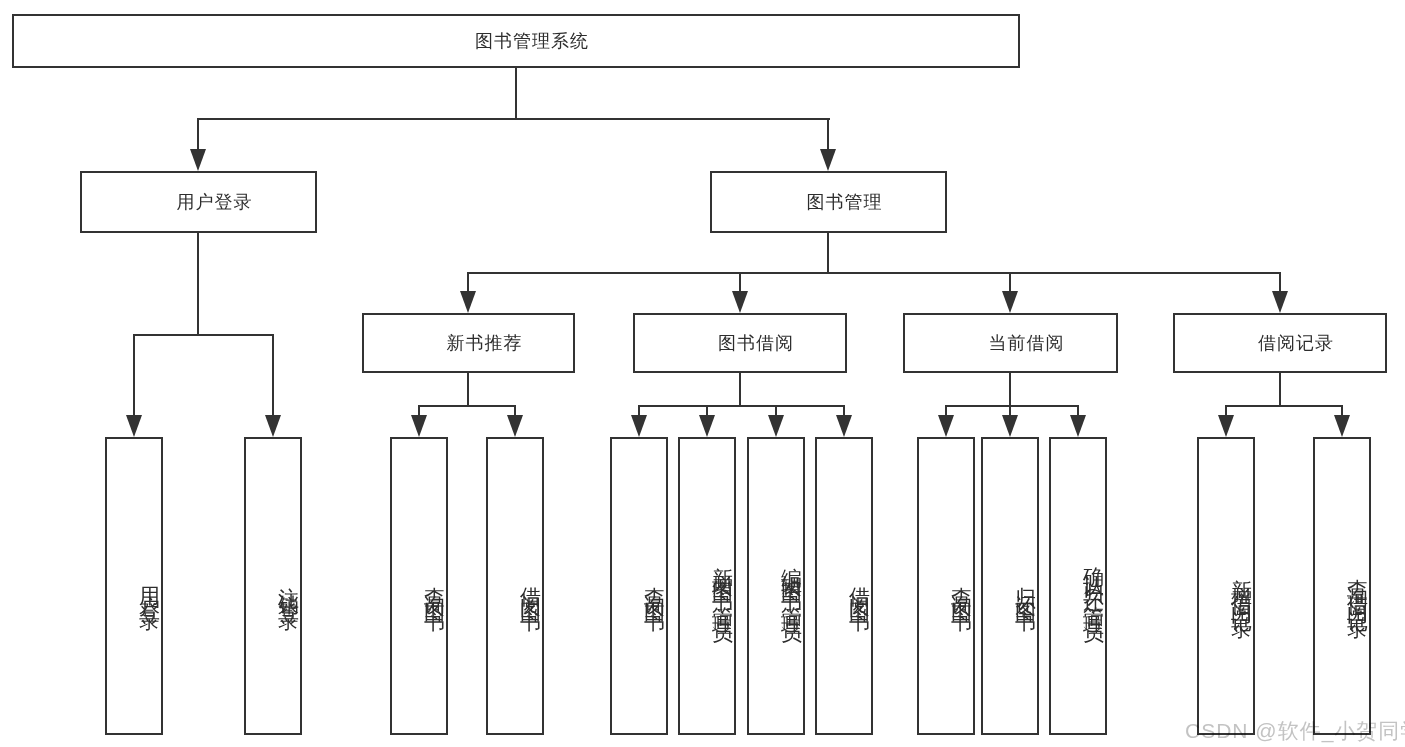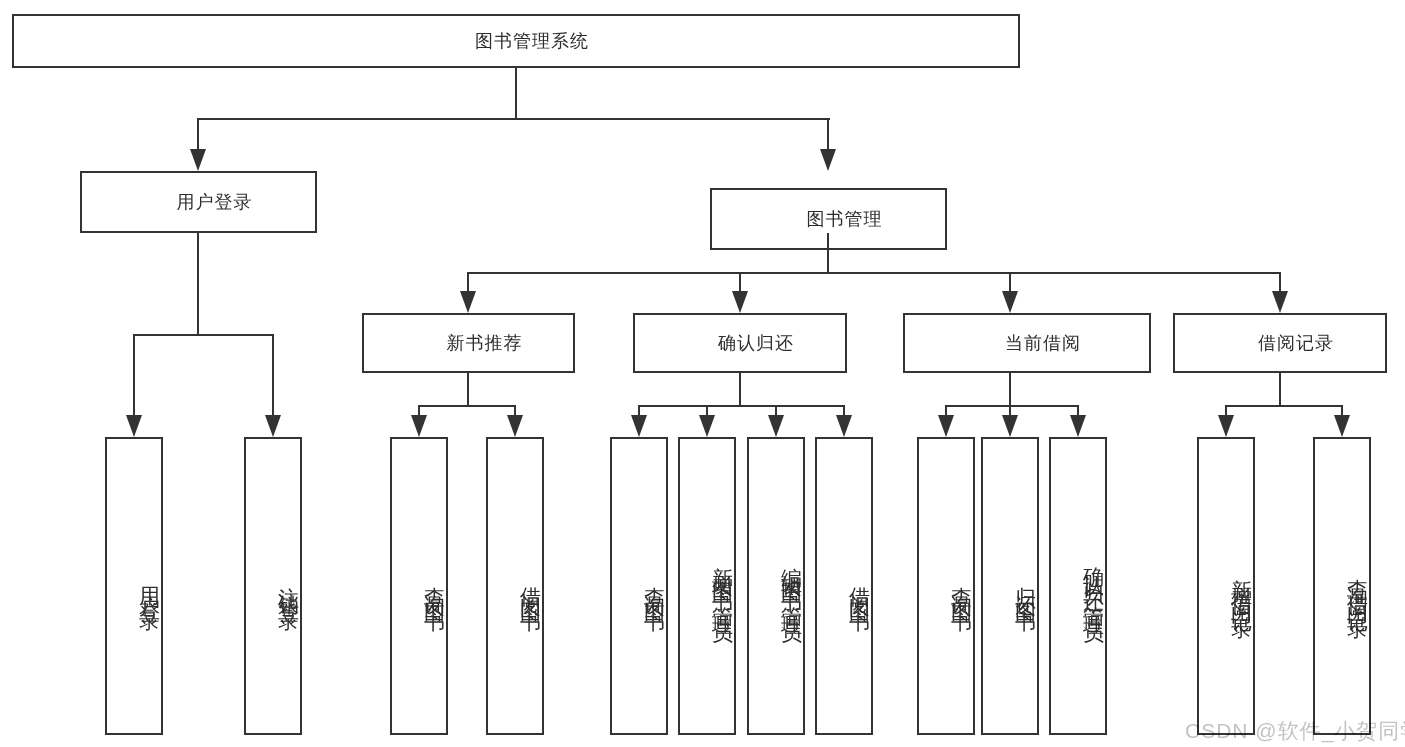--- a/index.html
+++ b/index.html
@@ -52,21 +52,21 @@
   <div class="line" style="left:515px;top:68px;width:2px;height:52px;"></div>
   <div class="line" style="left:197px;top:118px;width:633px;height:2px;"></div>
   <div class="line" style="left:197px;top:118px;width:2px;height:33px;"></div>
   <div class="line" style="left:827px;top:118px;width:2px;height:33px;"></div>
   <div class="arrow" style="left:190px;top:149px;"></div>
   <div class="arrow" style="left:820px;top:149px;"></div>
 
   <div class="box" style="left:80px;top:171px;width:237px;height:62px;">
     <span class="hlabel">用户登录</span>
   </div>
-  <div class="box" style="left:710px;top:188px;width:237px;height:62px;">
+  <div class="box" style="left:710px;top:171px;width:237px;height:62px;">
     <span class="hlabel">图书管理</span>
   </div>
 
   <div class="line" style="left:197px;top:233px;width:2px;height:103px;"></div>
   <div class="line" style="left:133px;top:334px;width:141px;height:2px;"></div>
   <div class="line" style="left:133px;top:334px;width:2px;height:84px;"></div>
   <div class="line" style="left:272px;top:334px;width:2px;height:84px;"></div>
   <div class="arrow" style="left:126px;top:415px;"></div>
   <div class="arrow" style="left:265px;top:415px;"></div>
 
@@ -78,23 +78,23 @@
   <div class="line" style="left:1279px;top:272px;width:2px;height:21px;"></div>
   <div class="arrow" style="left:460px;top:291px;"></div>
   <div class="arrow" style="left:732px;top:291px;"></div>
   <div class="arrow" style="left:1002px;top:291px;"></div>
   <div class="arrow" style="left:1272px;top:291px;"></div>
 
   <div class="box" style="left:362px;top:313px;width:213px;height:60px;text-align:right;">
     <span class="hlabel">新书推荐</span>
   </div>
   <div class="box" style="left:633px;top:313px;width:214px;height:60px;">
-    <span class="hlabel">确认归还</span>
+    <span class="hlabel">图书借阅</span>
   </div>
-  <div class="box" style="left:903px;top:313px;width:248px;height:60px;">
+  <div class="box" style="left:903px;top:313px;width:215px;height:60px;">
     <span class="hlabel">当前借阅</span>
   </div>
   <div class="box" style="left:1173px;top:313px;width:214px;height:60px;">
     <span class="hlabel">借阅记录</span>
   </div>
 
   <div class="line" style="left:467px;top:373px;width:2px;height:34px;"></div>
   <div class="line" style="left:418px;top:405px;width:98px;height:2px;"></div>
   <div class="line" style="left:418px;top:405px;width:2px;height:12px;"></div>
   <div class="line" style="left:514px;top:405px;width:2px;height:12px;"></div>

